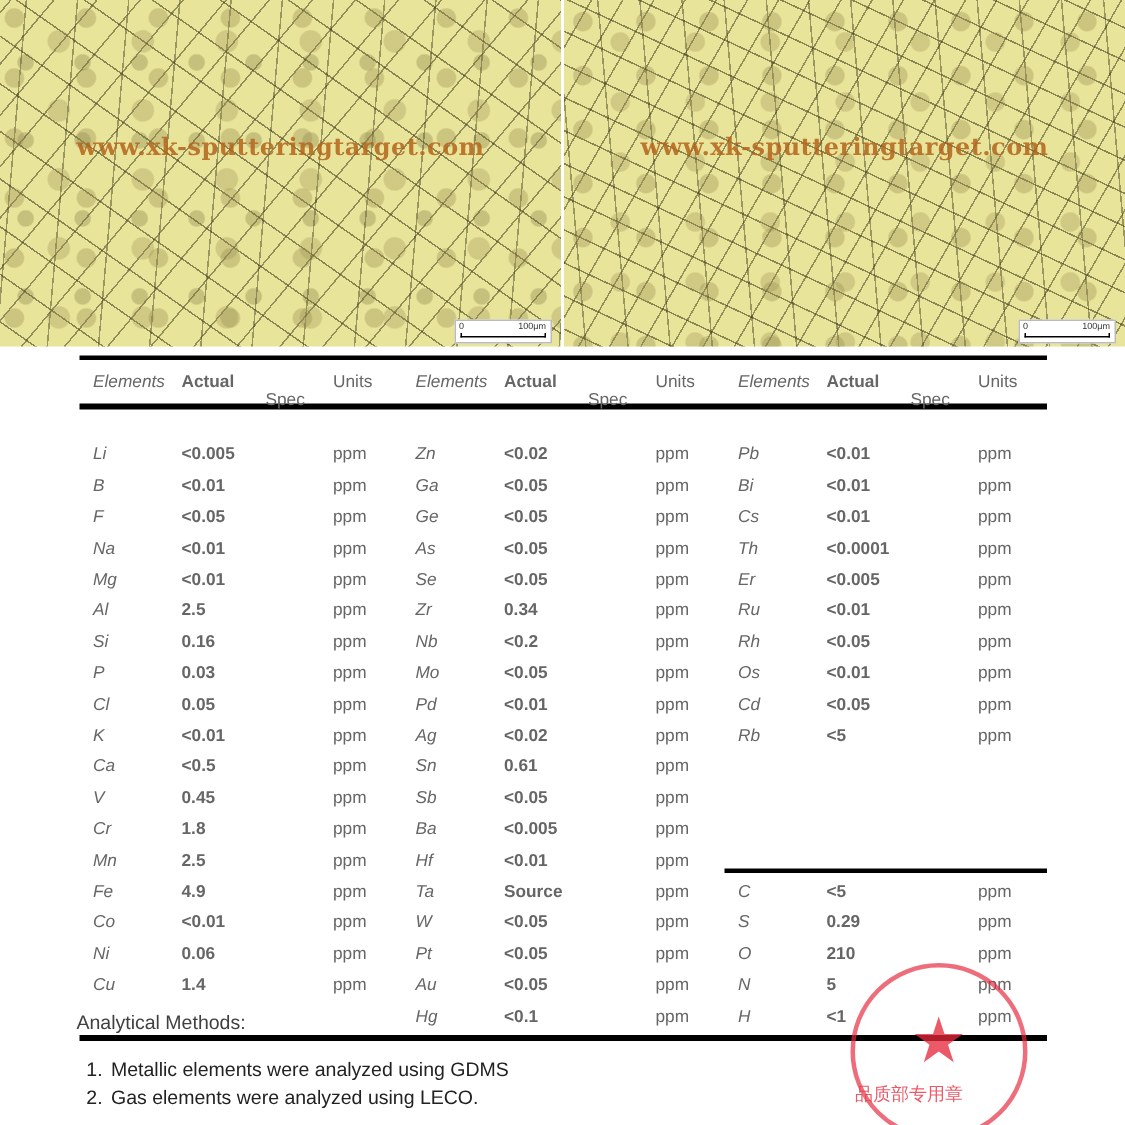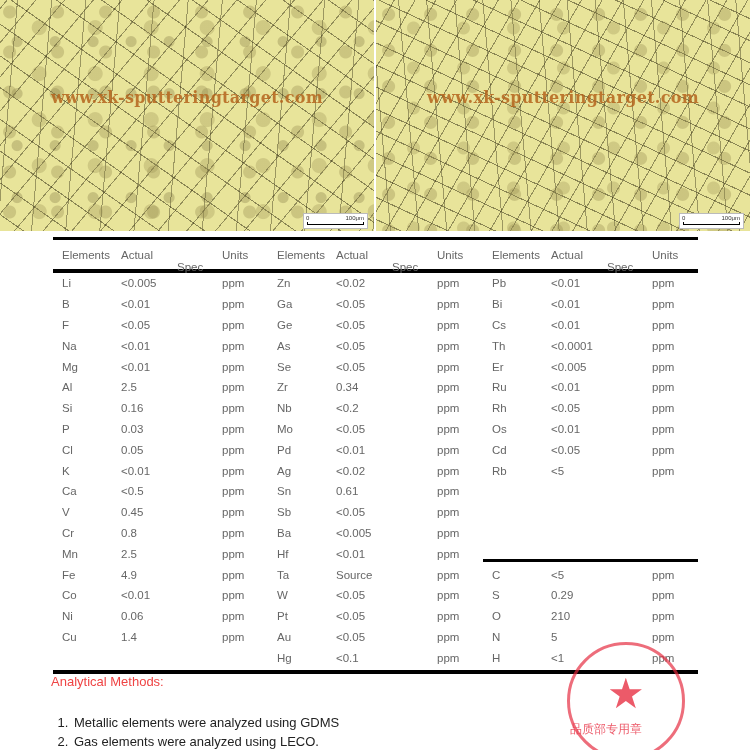--- a/index.html
+++ b/index.html
@@ -35,34 +35,34 @@
   .scalebar .lbl0 { position: absolute; left: 2px; top: 1px; }
   .scalebar .lbl1 { position: absolute; right: 3px; top: 1px; }
   .scalebar .bar { position: absolute; left: 3px; right: 3px; bottom: 3px; height: 3px;
     border-left: 1px solid #000; border-right: 1px solid #000; border-bottom: 1px solid #000; }
 
   .table-wrap { position: absolute; left: 53px; top: 237px; width: 645px; }
   .rule-top { height: 3px; background: #000; }
   .hdr { display: flex; height: 29px; align-items: center; }
   .rule-hdr { height: 4px; background: #000; }
   .cols { display: flex; }
-  .col { width: 215px; }
+  .col { width: 215px; margin-top: 20px; }
   .row { display: flex; height: 20.8px; align-items: center; font-size: 11.5px; color: #666; }
   .cell { white-space: nowrap; }
-  .c-el { width: 68px; padding-left: 9px; }
-  .c-ac { width: 56px; }
+  .c-el { width: 68px; padding-left: 9px; font-style: italic; }
+  .c-ac { width: 56px; font-weight: bold; }
   .c-sp { width: 45px; margin-top: 25px; }
   .c-un { width: 46px; }
   .hdr .cell { font-size: 11.5px; color: #666; }
   .gas-rule { height: 3px; background: #000; margin: 3px 0 2px 0; }
   .rule-bottom { height: 4px; background: #000; margin-top: 2px; }
 
   .methods { position: absolute; left: 51px; top: 674px; }
-  .methods-title { font-size: 13px; color: #ef4444; }
-  .methods ol { margin-top: 24px; padding-left: 21px; }
+  .methods-title { font-size: 13px; color: #404040; }
+  .methods ol { margin-top: 14px; padding-left: 21px; }
   .methods li { font-size: 13px; color: #222; line-height: 19px; padding-left: 2px; }
 
   .stamp { position: absolute; left: 567px; top: 642px; width: 118px; height: 118px;
     border: 3px solid rgba(230,40,60,0.75); border-radius: 50%; opacity: 0.9; }
   .stamp-star { position: absolute; left: 37px; top: 28px; font-size: 42px; color: rgba(230,40,60,0.85); line-height: 1; }
   .stamp-top { position: absolute; left: 4px; top: 6px; width: 104px; text-align: center;
     font-family: "DejaVu Sans", sans-serif; font-weight: bold; font-size: 14px; color: rgba(230,40,60,0.85); letter-spacing: 1px; }
   .stamp-bottom { position: absolute; left: 0; top: 76px; width: 84px; text-align: left;
     font-family: Liberation Serif, serif; font-size: 12px; color: rgba(230,40,60,0.85); }
 </style>
@@ -175,21 +175,21 @@
           <span class="cell c-un">ppm</span>
         </div>
         <div class="row">
           <span class="cell c-el">V</span>
           <span class="cell c-ac">0.45</span>
           <span class="cell c-sp"></span>
           <span class="cell c-un">ppm</span>
         </div>
         <div class="row">
           <span class="cell c-el">Cr</span>
-          <span class="cell c-ac">0.8</span>
+          <span class="cell c-ac">1.8</span>
           <span class="cell c-sp"></span>
           <span class="cell c-un">ppm</span>
         </div>
         <div class="row">
           <span class="cell c-el">Mn</span>
           <span class="cell c-ac">2.5</span>
           <span class="cell c-sp"></span>
           <span class="cell c-un">ppm</span>
         </div>
         <div class="row">

